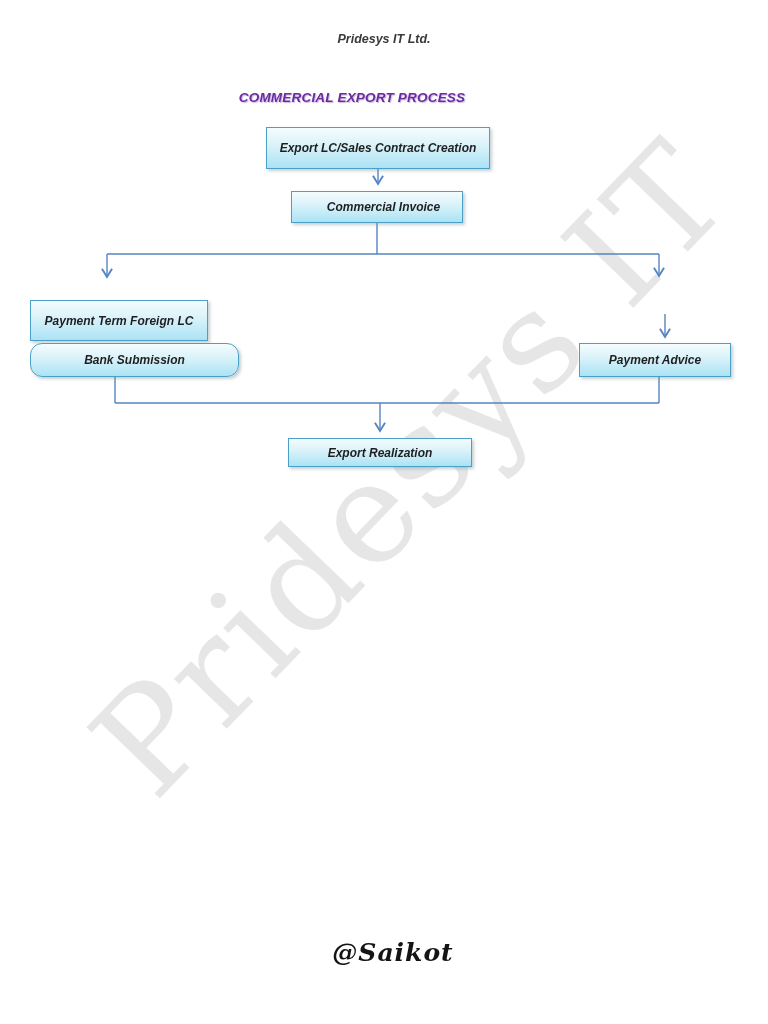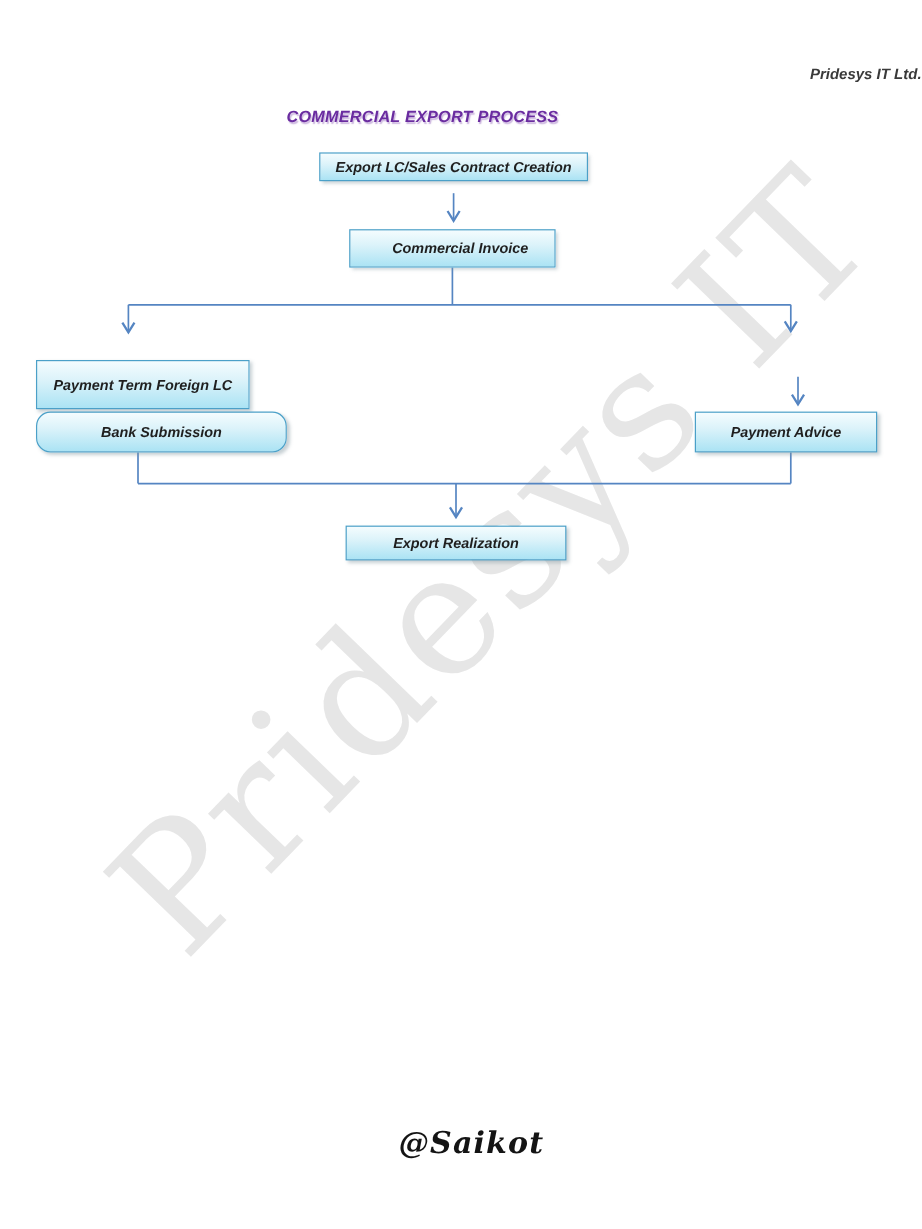--- a/index.html
+++ b/index.html
@@ -11,21 +11,21 @@
     overflow:hidden;
     font-family:"Liberation Sans", sans-serif;
   }
   .hdr-line {
     position:absolute; left:0; width:768px;
     text-align:center;
     font-style:italic; font-weight:bold;
     font-size:12.5px; color:#3a3a3a;
     font-family:"Liberation Sans", sans-serif;
   }
-  .hdr-company { top:55px;text-align:right; }
+  .hdr-company { top:32px; }
   .hdr-subtitle { top:61px; }
   .hdr-title {
     position:absolute; left:0; top:90px; width:704px;
     text-align:center;
     font-style:italic; font-weight:bold;
     font-size:13.5px; letter-spacing:0.2px;
     color:#6A2CA0;
     text-shadow:1px 1px 1px rgba(106,44,160,0.35);
   }
   .watermark {
@@ -95,21 +95,21 @@
       <path d="M659 254 L659 276" marker-end="url(#arrowV)"></path>
       <path d="M112 314 L112 337" marker-end="url(#arrowV)"></path>
       <path d="M665 314 L665 337" marker-end="url(#arrowV)"></path>
       <path d="M115 377 L115 403"></path>
       <path d="M659 377 L659 403"></path>
       <path d="M115 403 L659 403"></path>
       <path d="M380 403 L380 431" marker-end="url(#arrowV)"></path>
     </g>
   </svg>
 
-  <div class="node" style="left:266px; top:127px; width:224px; height:24px;">Export LC/Sales Contract Creation</div>
+  <div class="node" style="left:266px; top:127px; width:224px; height:42px;">Export LC/Sales Contract Creation</div>
 
   <div class="node" style="left:291px; top:191px; width:172px; height:32px;padding-left:13px;">Commercial Invoice</div>
 
   <div class="node" style="left:30px; top:300px; width:178px; height:41px;font-style:italic;">Payment Term Foreign LC</div>
 
   <div class="node" style="left:30px; top:343px; width:209px; height:34px;border-radius:12px;">Bank Submission</div>
 
 
   <div class="node" style="left:579px; top:343px; width:152px; height:34px;">Payment Advice</div>
 

